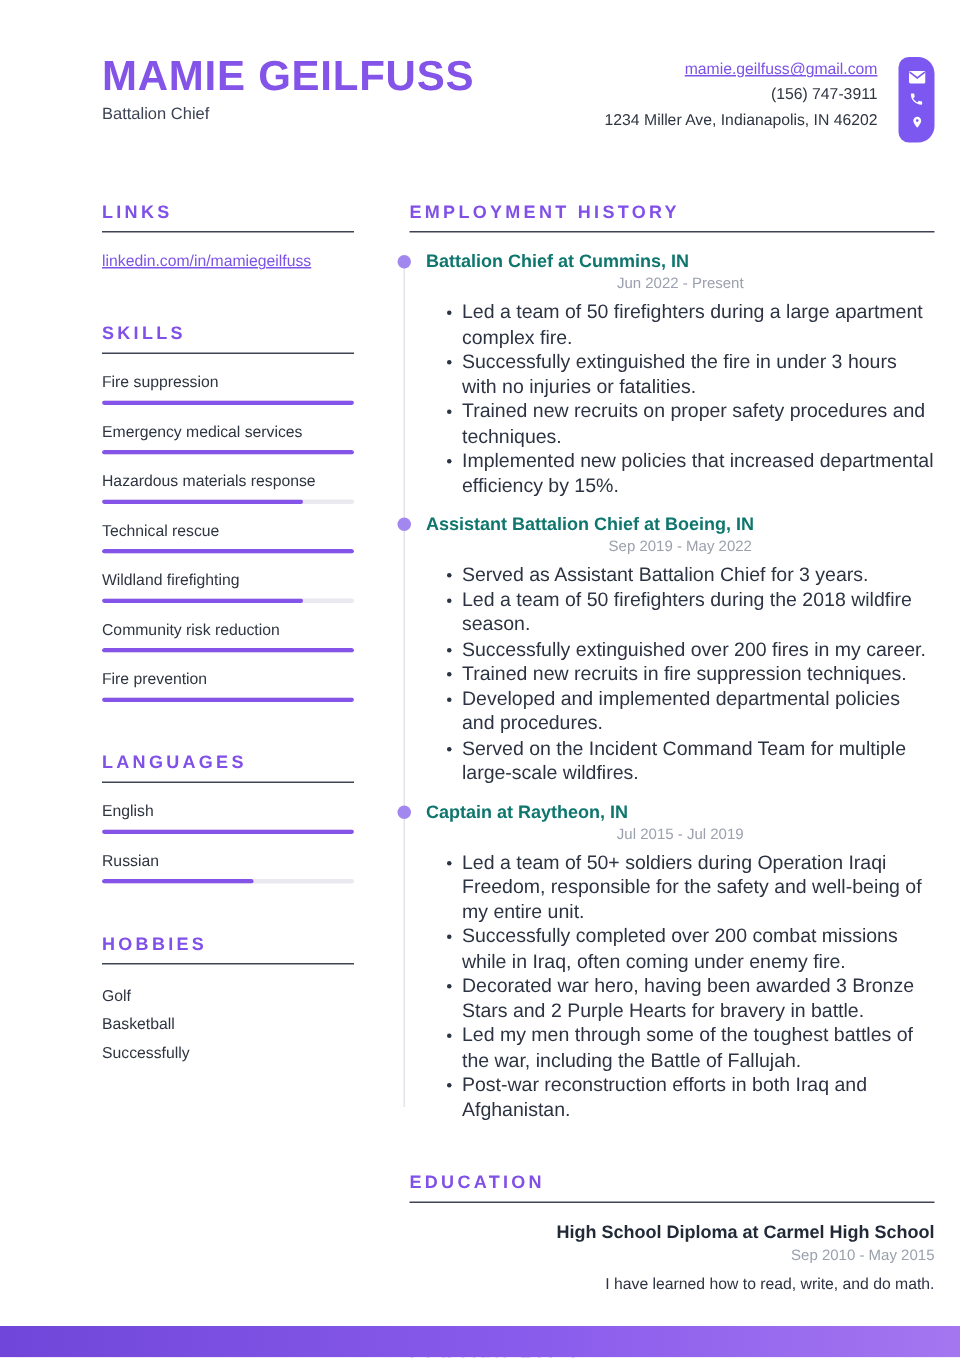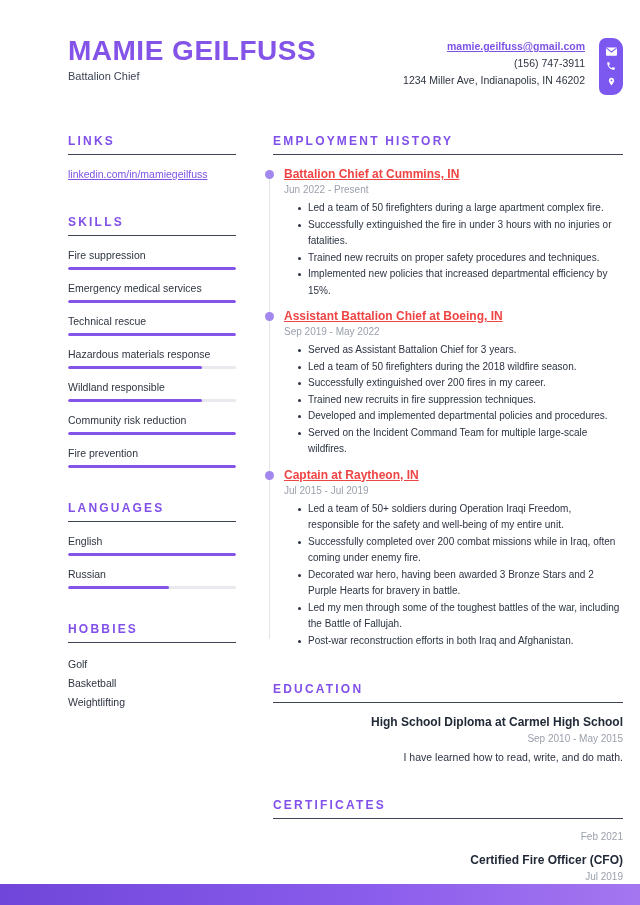--- a/index.html
+++ b/index.html
@@ -10,21 +10,21 @@
     font-family:"Liberation Sans","DejaVu Sans",sans-serif;
     color:#2c3342;
     overflow:hidden;
     padding-left:20px;
   }
   
   .header{position:relative;padding:36px 37px 0 48px;height:74px;}
   .name{font-size:28px;font-weight:700;letter-spacing:.5px;color:#8453e8;line-height:30px;}
   .role{font-size:11px;color:#3c4354;margin-top:4px;}
   .contact{position:absolute;top:38px;right:75px;text-align:right;font-size:10.5px;line-height:17px;color:#2e3440;}
-  .contact a{color:#7d52e6;text-decoration:underline;cursor:pointer;font-weight:bold;}
+  .contact a{color:#7d52e6;text-decoration:underline;cursor:pointer;}
   .icon-bar{
     position:absolute;top:38px;right:37px;width:24px;height:57px;
     background:#7d58f0;border-radius:7px 11px 11px 7px;
     display:flex;flex-direction:column;align-items:center;justify-content:space-around;
     padding:6px 0;box-sizing:border-box;
   }
   .icon-bar svg{display:block;}
   
   .columns{display:flex;padding:24px 37px 0 48px;}
   .col-left{width:168px;flex:none;}
@@ -39,25 +39,25 @@
   .skill-row{margin-bottom:11px;}
   .skill-label{font-size:10.5px;color:#2e3440;line-height:15px;}
   .bar-track{margin-top:4px;height:3px;background:#e9e9ef;border-radius:2px;overflow:hidden;}
   .bar-fill{height:100%;background:#8453e8;border-radius:2px;}
   .hobby{font-size:10.5px;color:#2e3440;line-height:19px;}
   
   .jobs{position:relative;}
   .timeline{position:absolute;left:-4.5px;top:6px;bottom:10px;width:1.5px;background:#e3e3ea;}
   .job{position:relative;padding-left:11px;margin-bottom:10px;}
   .job-dot{position:absolute;left:-8.5px;top:3px;width:9px;height:9px;border-radius:50%;background:#a287ee;z-index:1;}
-  .job-title{font-size:12px;font-weight:700;color:#ef4444;line-height:15px;text-decoration:underline;}
-  .job-dates{font-size:10px;color:#9aa0ac;margin-top:2px;}
+  .job-title{font-size:12px;font-weight:700;color:#0f766e;line-height:15px;}
+  .job-dates{font-size:10px;color:#9aa0ac;margin-top:2px;text-align:center;}
   ul.bullets{margin:5px 0 0 0;padding:0;list-style:none;}
   ul.bullets li{
-    position:relative;font-size:10px;line-height:16.5px;color:#2c3342;
+    position:relative;font-size:13px;line-height:16.5px;color:#2c3342;
     padding-left:24px;
   }
   ul.bullets li::before{
     content:"";position:absolute;left:14px;top:7px;width:3px;height:3px;border-radius:50%;background:#2c3342;
   }
   .edu-item,.cert-item{margin-bottom:11px;text-align:right;}
   .item-title{font-size:12px;font-weight:700;color:#222a38;line-height:15px;}
   .item-dates{font-size:10px;color:#9aa0ac;margin-top:3px;}
   .item-desc{font-size:10.5px;color:#2c3342;margin-top:5px;line-height:16px;}
   
@@ -118,33 +118,33 @@
               <div class="bar-fill" style="width: 100%;"></div>
             </div>
         </div>
         <div class="skill-row">
           <div class="skill-label">Emergency medical services</div>
           <div class="bar-track">
               <div class="bar-fill" style="width: 100%;"></div>
             </div>
         </div>
         <div class="skill-row">
+          <div class="skill-label">Hazardous materials response</div>
+          <div class="bar-track">
+              <div class="bar-fill" style="width: 80%;"></div>
+            </div>
+        </div>
+        <div class="skill-row">
           <div class="skill-label">Technical rescue</div>
           <div class="bar-track">
               <div class="bar-fill" style="width: 100%;"></div>
             </div>
         </div>
         <div class="skill-row">
-          <div class="skill-label">Hazardous materials response</div>
-          <div class="bar-track">
-              <div class="bar-fill" style="width: 80%;"></div>
-            </div>
-        </div>
-        <div class="skill-row">
-          <div class="skill-label">Wildland responsible</div>
+          <div class="skill-label">Wildland firefighting</div>
           <div class="bar-track">
               <div class="bar-fill" style="width: 80%;"></div>
             </div>
         </div>
         <div class="skill-row">
           <div class="skill-label">Community risk reduction</div>
           <div class="bar-track">
               <div class="bar-fill" style="width: 100%;"></div>
             </div>
         </div>
@@ -169,21 +169,21 @@
           <div class="bar-track">
               <div class="bar-fill" style="width: 60%;"></div>
             </div>
         </div>
       </div>
 
       <div class="section">
         <div class="sec-title">HOBBIES</div>
         <div class="hobby">Golf</div>
         <div class="hobby">Basketball</div>
-        <div class="hobby">Weightlifting</div>
+        <div class="hobby">Successfully</div>
       </div>
 
     </div>
 
     <div class="col-right">
 
       <div class="section">
         <div class="sec-title">EMPLOYMENT HISTORY</div>
 
         <div class="jobs">

